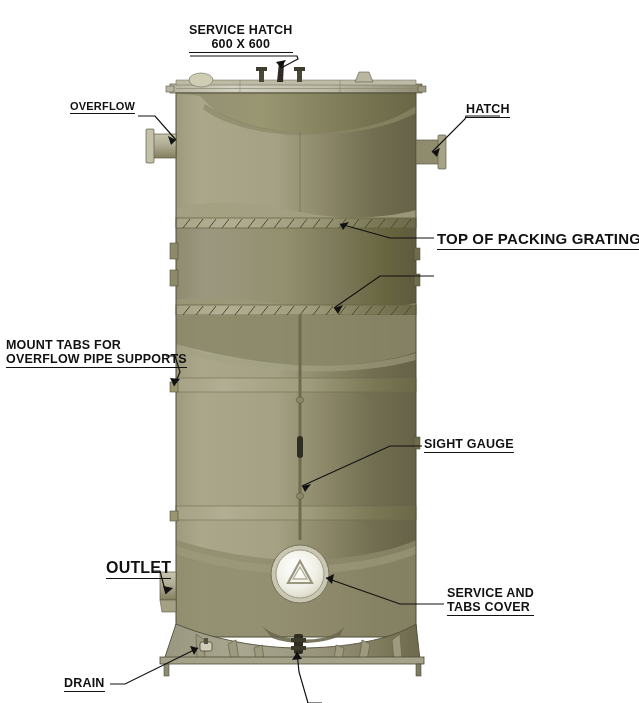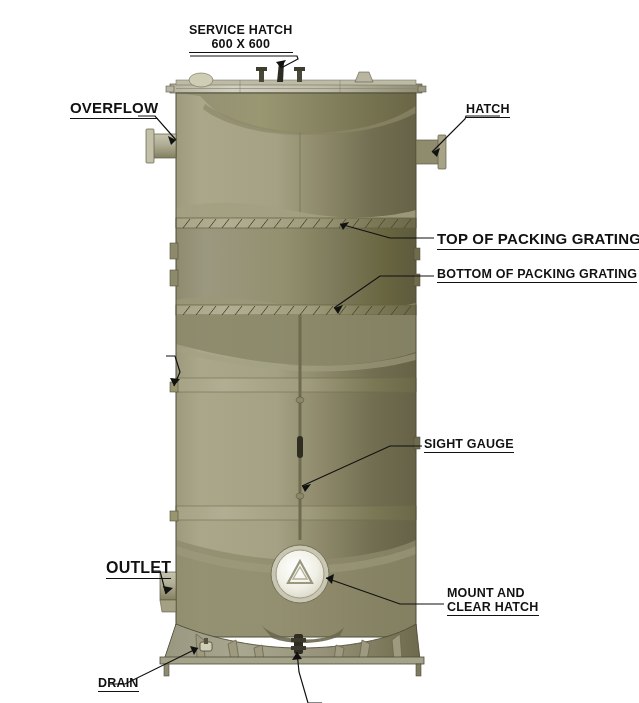--- a/index.html
+++ b/index.html
@@ -5,29 +5,29 @@
   html,body{margin:0;padding:0;background:#ffffff;}
   body{width:639px;height:703px;position:relative;overflow:hidden;
        font-family:"Liberation Sans",sans-serif;}
   #stage{position:absolute;left:0;top:12px;width:514px;height:703px;}
   svg#dwg{position:absolute;left:0;top:0;width:639px;height:703px;}
   .lbl{position:absolute;font-weight:bold;color:#111111;
        font-family:"Liberation Sans",sans-serif;
        letter-spacing:0.2px;line-height:1.12;white-space:pre;
        border-bottom:1.6px solid #111111;padding-bottom:1px;}
   .l-svc{left:189px;top:11px;font-size:12.5px;text-align:center;}
-  .l-ovf{left:70px;top:88px;font-size:15px;}
+  .l-ovf{left:70px;top:88px;font-size:11px;}
   .l-inl{left:466px;top:90px;font-size:12.5px;}
   .l-top{left:437px;top:219px;font-size:15px;}
   .l-bot{left:437px;top:255px;font-size:12.5px;}
   .l-mnt{left:6px;top:326px;font-size:12.5px;}
   .l-sgt{left:424px;top:425px;font-size:12.5px;text-align:right;}
   .l-out{left:106px;top:547px;font-size:16px;}
   .l-man{left:447px;top:574px;font-size:12.5px;}
-  .l-drn{left:64px;top:664px;font-size:12.5px;margin-left:34px;}
+  .l-drn{left:64px;top:664px;font-size:12.5px;}
   .l-sgd{left:202px;top:679px;font-size:12.5px;}
 </style>
 </head>
 <body>
 
 <div id="stage">
 
 <svg id="dwg" viewBox="0 0 639 703">
   <defs>
     <linearGradient id="gBody" x1="0" y1="0" x2="1" y2="0">
@@ -302,25 +302,25 @@
 </svg>
 
 <div class="lbl l-svc"><span>SERVICE HATCH</span><br><span>600 X 600</span></div>
 
 <div class="lbl l-ovf">OVERFLOW</div>
 
 <div class="lbl l-inl">HATCH</div>
 
 <div class="lbl l-top">TOP OF PACKING GRATING</div>
 
-<div class="lbl l-bot">BOTTOM OF PACKING GRATING</div>
-
+
+<div class="lbl l-mnt"><span>MOUNT TABS FOR</span><br><span>OVERFLOW PIPE SUPPORTS</span></div>
 
 <div class="lbl l-sgt">SIGHT GAUGE</div>
 
 <div class="lbl l-out">OUTLET</div>
 
-<div class="lbl l-man"><span>MOUNT AND</span><br><span>CLEAR HATCH</span></div>
+<div class="lbl l-man"><span>SERVICE AND</span><br><span>TABS COVER</span></div>
 
 <div class="lbl l-drn">DRAIN</div>
 
 
 </div>
 
 </body></html>

